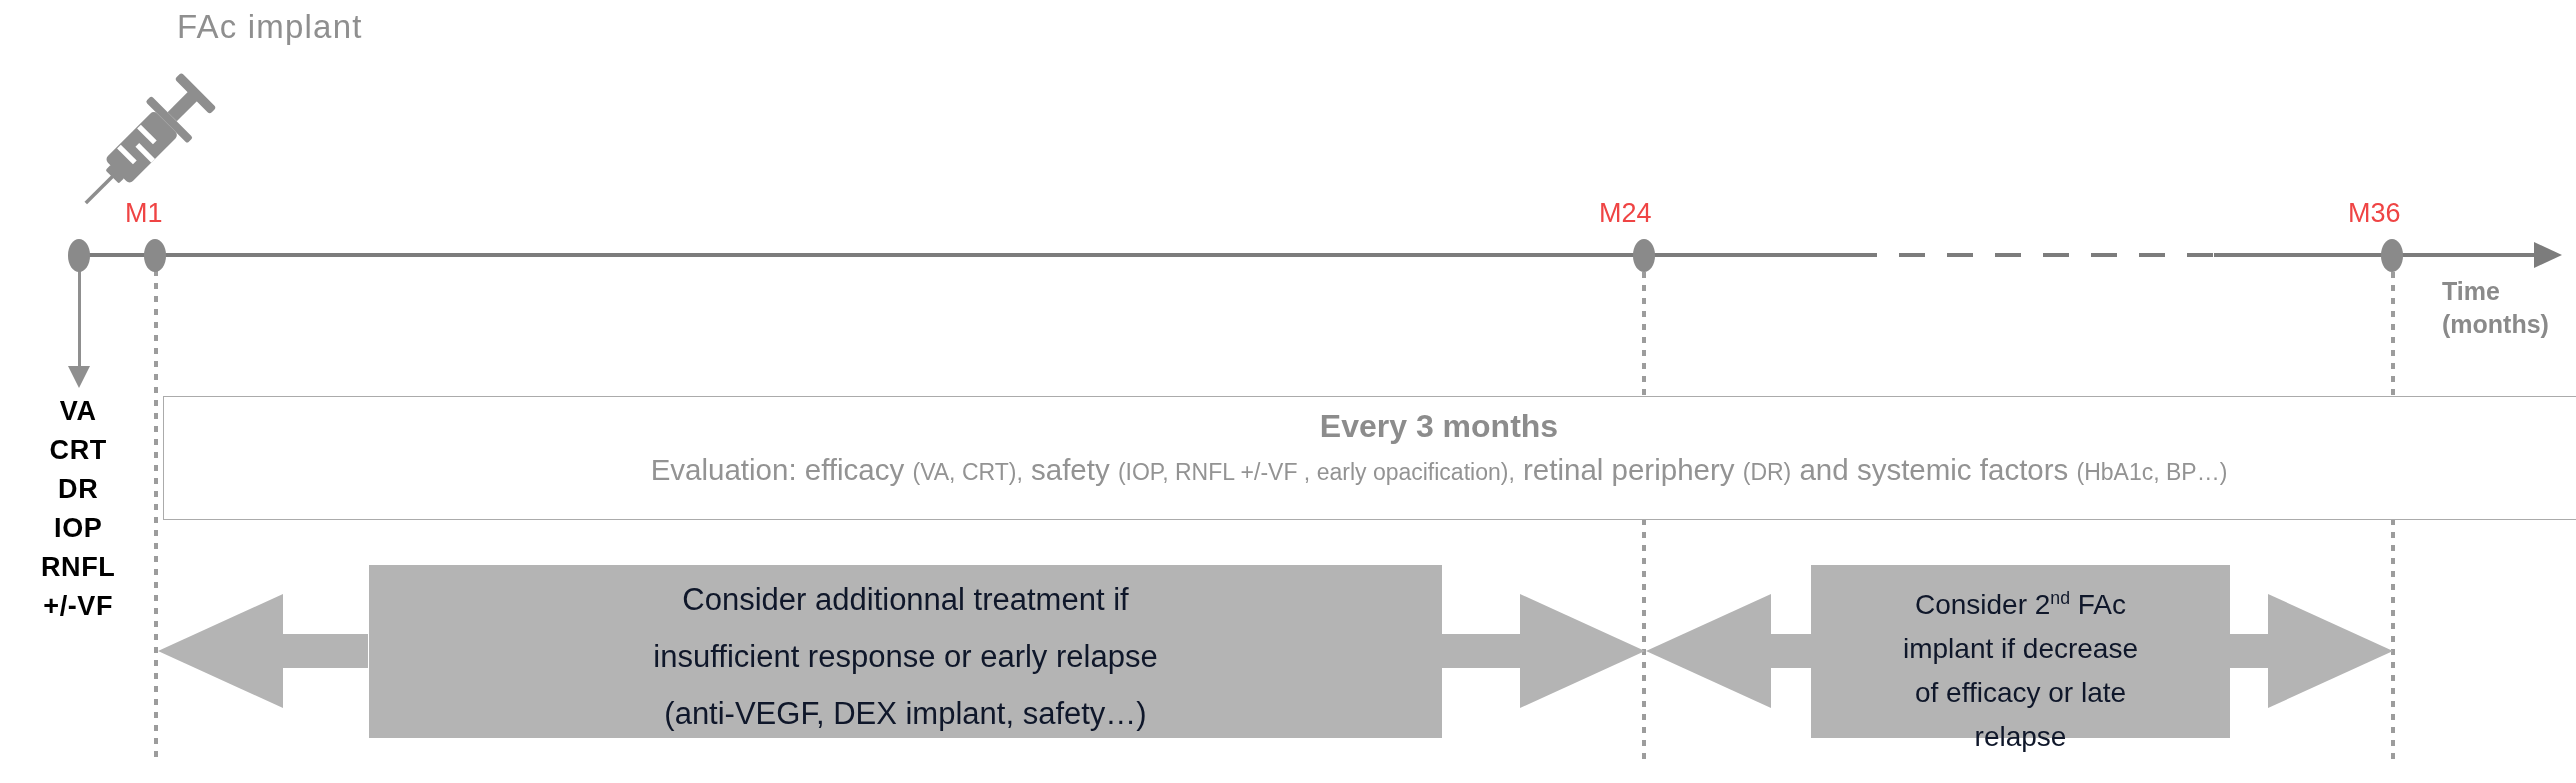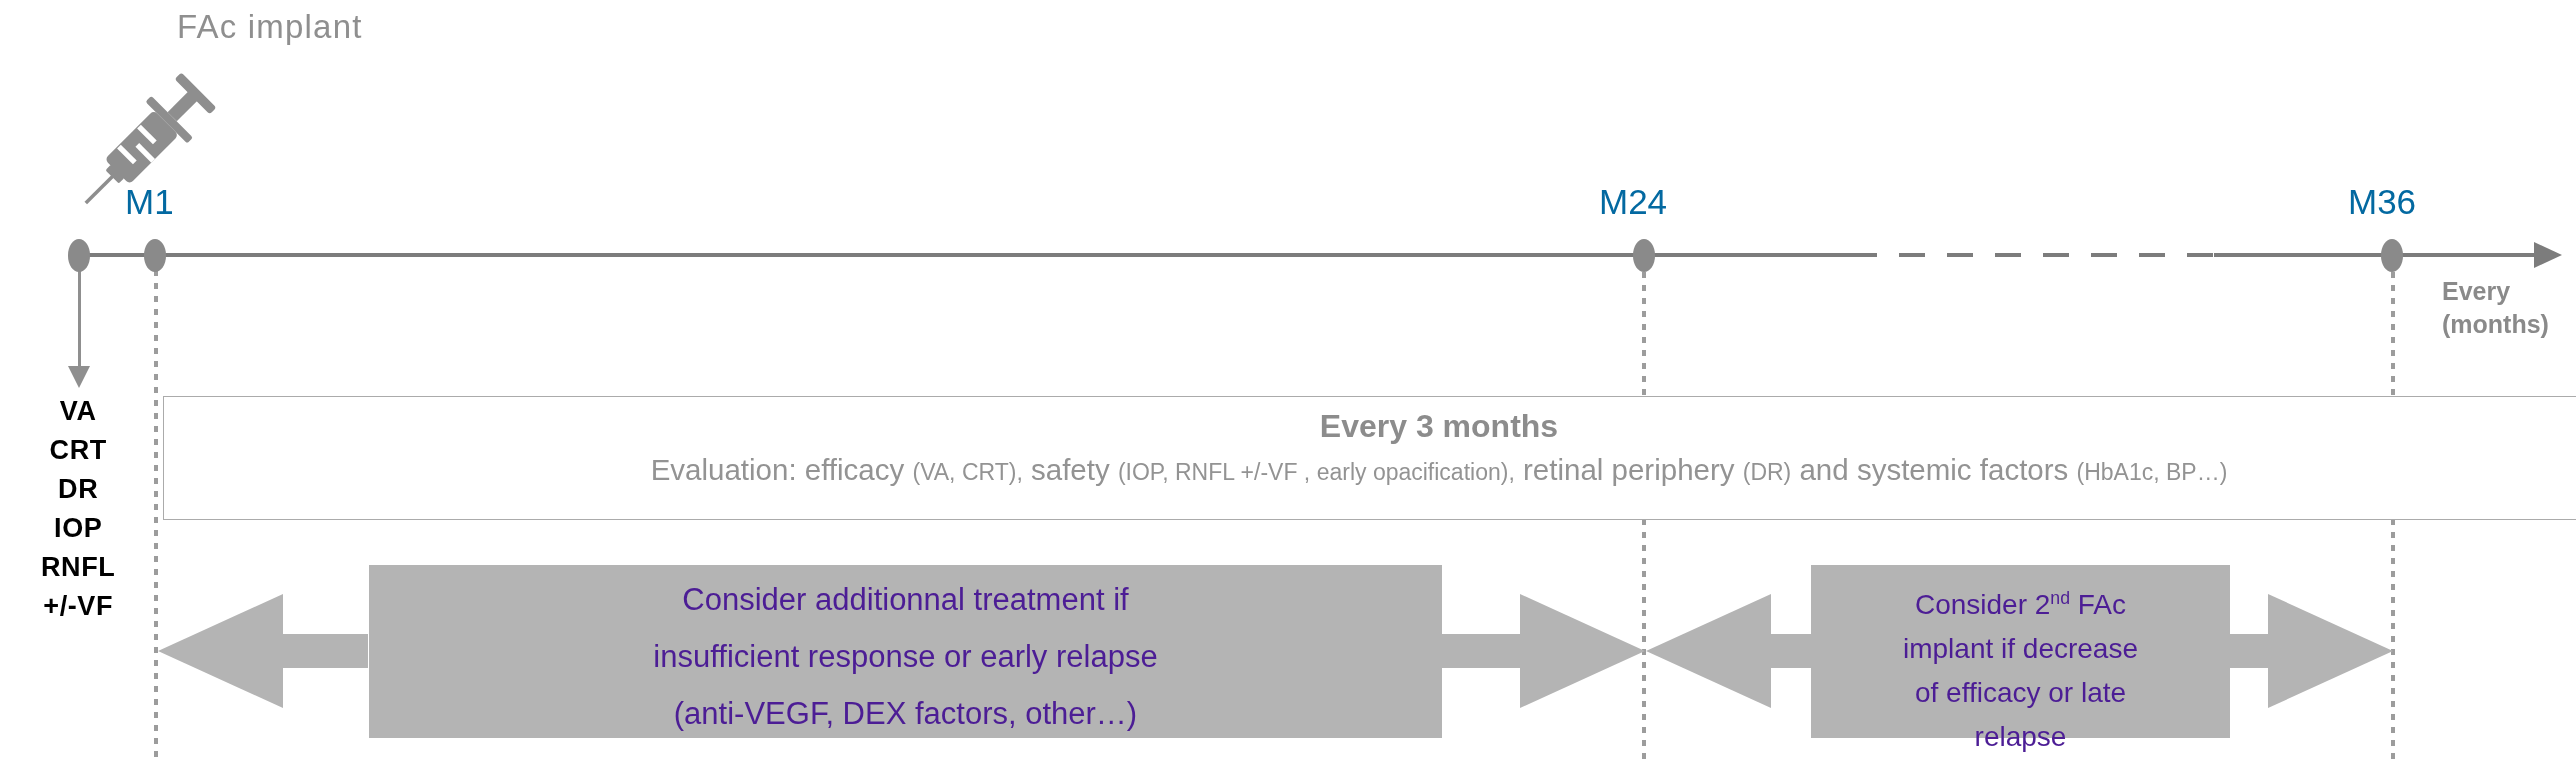--- a/index.html
+++ b/index.html
@@ -21,21 +21,21 @@
   .tl-dashed{position:absolute;left:1851px;top:253px;width:363px;height:4.1px;z-index:2;
     background:repeating-linear-gradient(to right,#7c7c7c 0 26px,transparent 26px 48px);}
   .tl-solid2{position:absolute;left:2214px;top:253px;width:324px;height:4.1px;background:#7c7c7c;z-index:2;}
   .tl-arrowhead{position:absolute;left:2534px;top:242px;width:0;height:0;z-index:2;
     border-top:13px solid transparent;border-bottom:13px solid transparent;border-left:28px solid #7c7c7c;}
   .tl-dot{position:absolute;width:22.4px;height:33px;border-radius:50%;background:#8a8a8a;z-index:3;top:239px;}
   .dot-baseline{left:68px;}
   .dot-m1{left:144px;}
   .dot-m24{left:1633px;}
   .dot-m36{left:2381px;}
-  .tl-label{position:absolute;top:182px;font-size:35px;color:#0369a1;z-index:3;}
+  .tl-label{position:absolute;top:198px;font-size:27px;color:#ef4444;z-index:3;}
   .lbl-m1{left:125px;}
   .lbl-m24{left:1599px;}
   .lbl-m36{left:2348px;}
   .time-label{position:absolute;left:2442px;top:275px;font-size:25px;line-height:33px;
     font-weight:600;color:#8a8a8a;z-index:3;}
   
   .baseline-arrow-line{position:absolute;left:78px;top:268px;width:2.9px;height:99px;background:#8f8f8f;}
   .baseline-arrow-head{position:absolute;left:68px;top:366px;width:0;height:0;
     border-left:11.2px solid transparent;border-right:11.2px solid transparent;border-top:22.4px solid #8f8f8f;}
   
@@ -49,21 +49,21 @@
   .vdot-m36{left:2391px;top:272px;height:488px;}
   
   .eval-box{position:absolute;left:163px;top:396px;width:2552px;height:124px;
     background:#ffffff;border:1.8px solid #ababab;box-sizing:border-box;z-index:2;
     text-align:center;color:#8c8c8c;}
   .eval-title{margin-top:10.6px;font-size:32px;font-weight:bold;color:#8c8c8c;}
   .eval-line2{margin-top:8.3px;font-size:29.5px;color:#939393;white-space:nowrap;}
   .eval-line2 .small{font-size:23px;text-align:center;}
   
   .gray{background:#b4b4b4;}
-  .abox{position:absolute;top:565px;height:173px;z-index:3;color:#4c1d95;text-align:center;}
+  .abox{position:absolute;top:565px;height:173px;z-index:3;color:#0f172a;text-align:center;}
   .abox1{left:369px;width:1073px;font-size:31px;line-height:57px;padding-top:5.9px;box-sizing:border-box;}
   .abox2{left:1811px;width:419px;font-size:28px;line-height:44px;padding-top:11px;box-sizing:border-box;}
   .abox2 sup{font-size:17.7px;}
   .shaft{position:absolute;top:634px;height:34px;z-index:3;}
   .shaft1L{left:277px;width:91px;}
   .shaft1R{left:1442px;width:83px;}
   .shaft2L{left:1763px;width:48px;}
   .shaft2R{left:2229px;width:47px;}
   .head{position:absolute;top:594px;width:0;height:0;z-index:3;
     border-top:57px solid transparent;border-bottom:57px solid transparent;}
@@ -102,21 +102,21 @@
   <div class="tl-dot dot-baseline"></div>
   <div class="tl-dot dot-m1"></div>
   <div class="tl-dot dot-m24"></div>
   <div class="tl-dot dot-m36"></div>
 
   <div class="tl-label lbl-m1">M1</div>
   <div class="tl-label lbl-m24">M24</div>
   <div class="tl-label lbl-m36">M36</div>
 
   <div class="time-label">
-    <div>Every</div>
+    <div>Time</div>
     <div>(months)</div>
   </div>
 
   <div class="baseline-arrow-line"></div>
   <div class="baseline-arrow-head"></div>
 
   <div class="assessments">
     <div>VA</div>
     <div>CRT</div>
     <div>DR</div>
@@ -132,21 +132,21 @@
   <div class="eval-box">
     <div class="eval-title">Every 3 months</div>
     <div class="eval-line2"><span>Evaluation: efficacy </span><span class="small">(VA, CRT),</span><span> safety </span><span class="small">(IOP, RNFL +/-VF , early opacification),</span><span> retinal periphery </span><span class="small">(DR)</span><span> and systemic factors </span><span class="small">(HbA1c, BP…)</span></div>
   </div>
 
   <div class="head headL head1L"></div>
   <div class="shaft gray shaft1L"></div>
   <div class="abox abox1 gray">
     <div>Consider additionnal treatment if</div>
     <div>insufficient response or early relapse</div>
-    <div>(anti-VEGF, DEX factors, other…)</div>
+    <div>(anti-VEGF, DEX implant, safety…)</div>
   </div>
   <div class="shaft gray shaft1R"></div>
   <div class="head headR head1R"></div>
 
   <div class="head headL head2L"></div>
   <div class="shaft gray shaft2L"></div>
   <div class="abox abox2 gray">
     <div><span>Consider 2</span><sup>nd</sup><span> FAc</span></div>
     <div>implant if decrease</div>
     <div>of efficacy or late</div>

